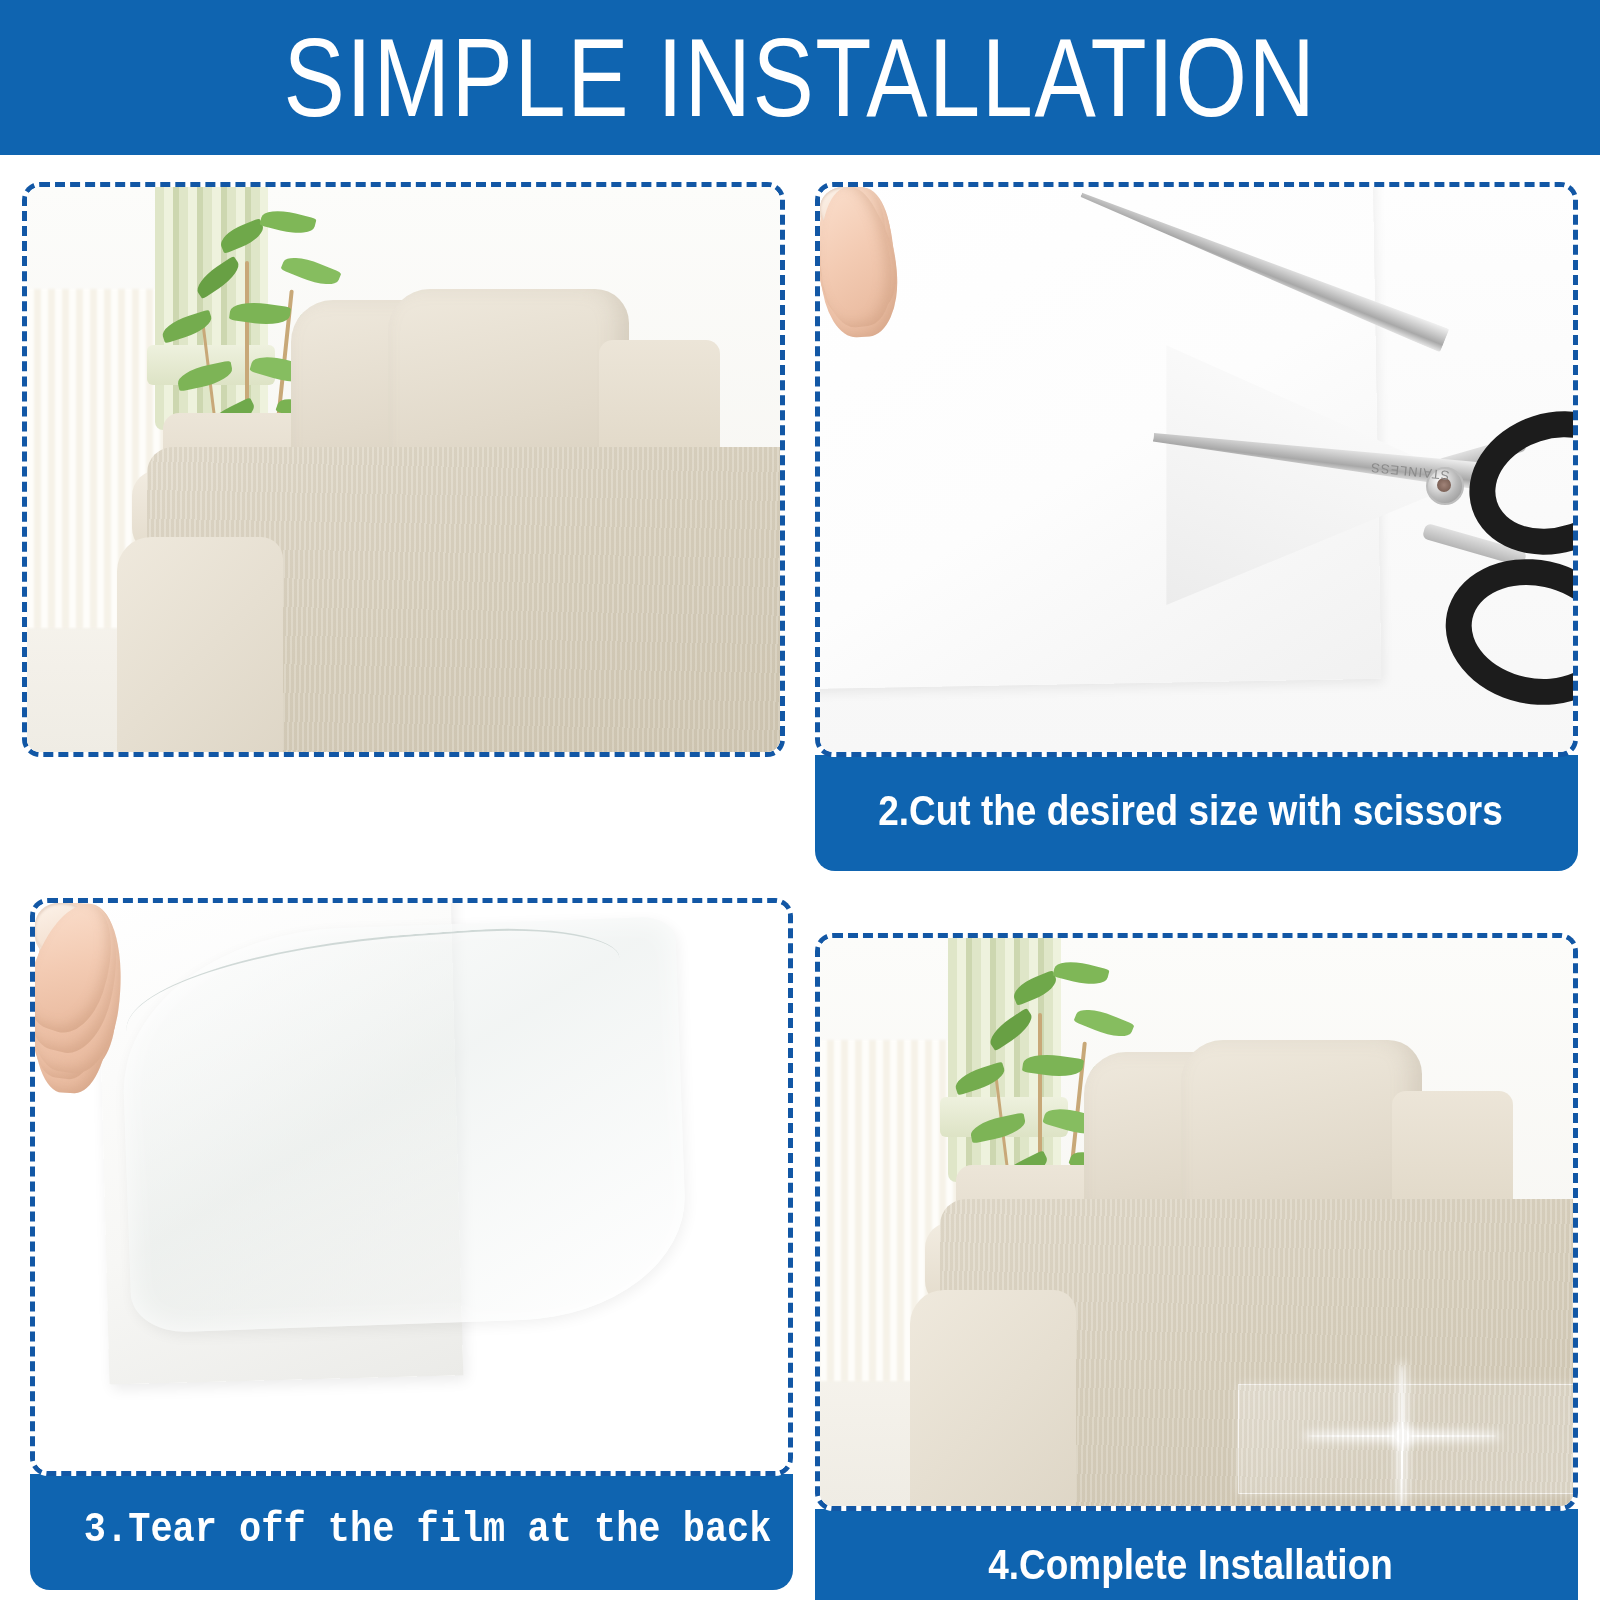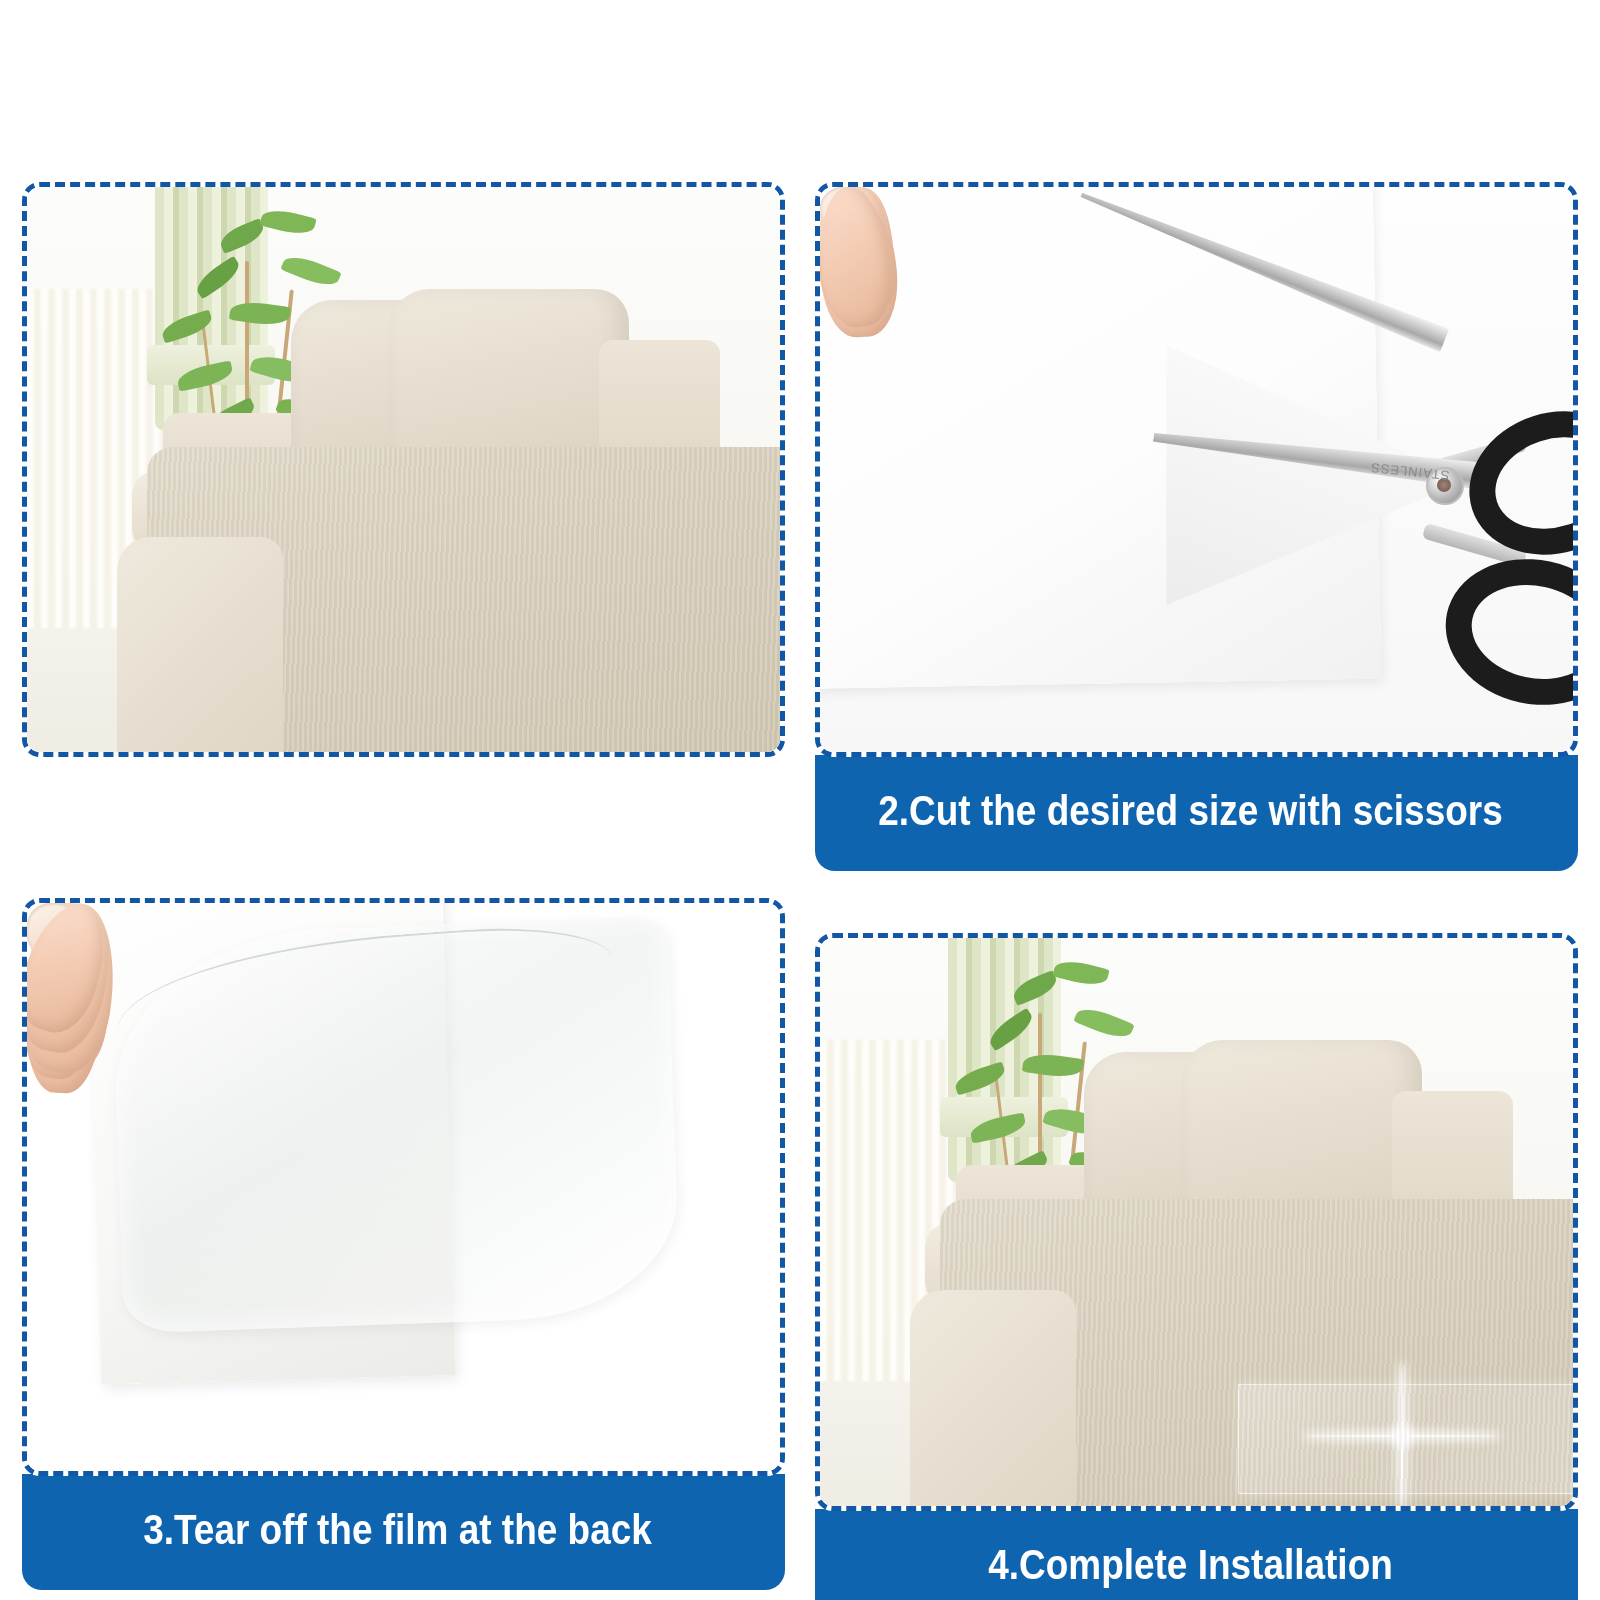--- a/index.html
+++ b/index.html
@@ -27,21 +27,21 @@
     transform-origin:center center;
     white-space:nowrap;
     font-family:"Liberation Sans", sans-serif;
   }
 
   
   .grid{position:absolute;left:0;top:155px;width:1600px;height:1445px;}
   .cell{position:absolute;width:763px;}
   .cell-0{left:22px;top:27px;}
   .cell-1{left:815px;top:27px;}
-  .cell-2{left:22px;top:743px;}
+  .cell-2{left:30px;top:743px;font-family:Liberation Mono, monospace;}
   .cell-3{left:815px;top:778px;}
 
   .photo{
     position:relative;
     width:763px;height:575px;
     border:5px dashed #1257a5;
     border-radius:18px;
     box-sizing:border-box;
     overflow:hidden;
     background:#ffffff;
@@ -228,20 +228,23 @@
     border-radius:60% 30% 0 0;transform:rotate(-4deg);
   }
 
   
 </style>
 </head>
 <body>
 
 <div class="page">
 
+  <div class="banner">
+    <div class="banner-title">SIMPLE INSTALLATION</div>
+  </div>
 
   <div class="grid">
 
     <div class="cell cell-0">
       <div class="photo">
         <div class="room">
           <div class="wall"></div>
           <div class="floor"></div>
           <div class="sheer"></div>
           <div class="curtain"></div>

